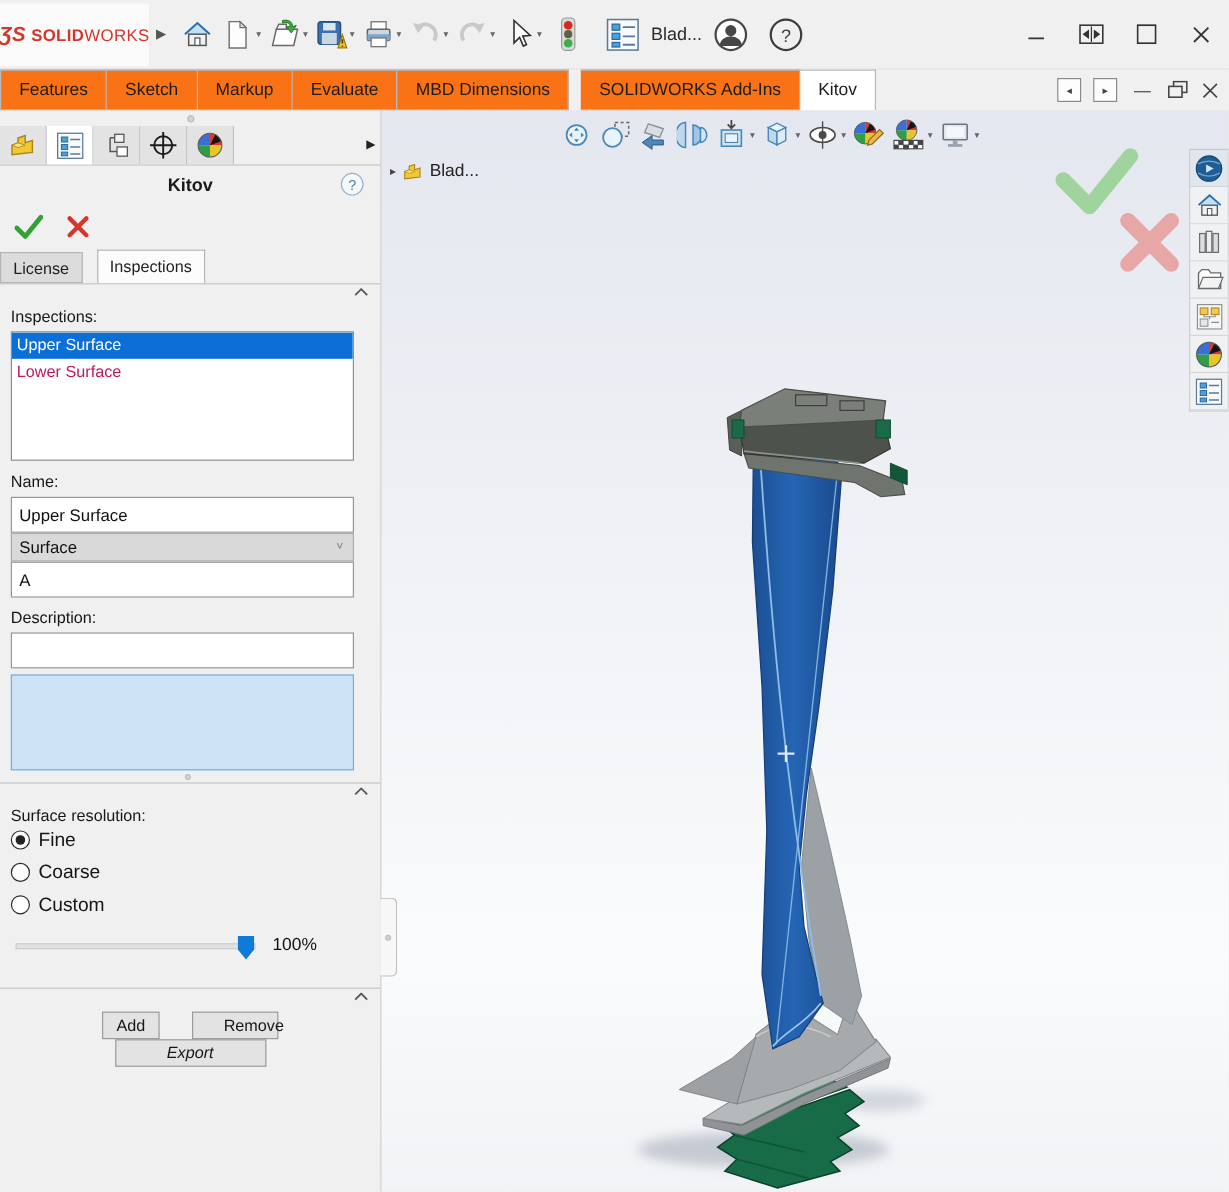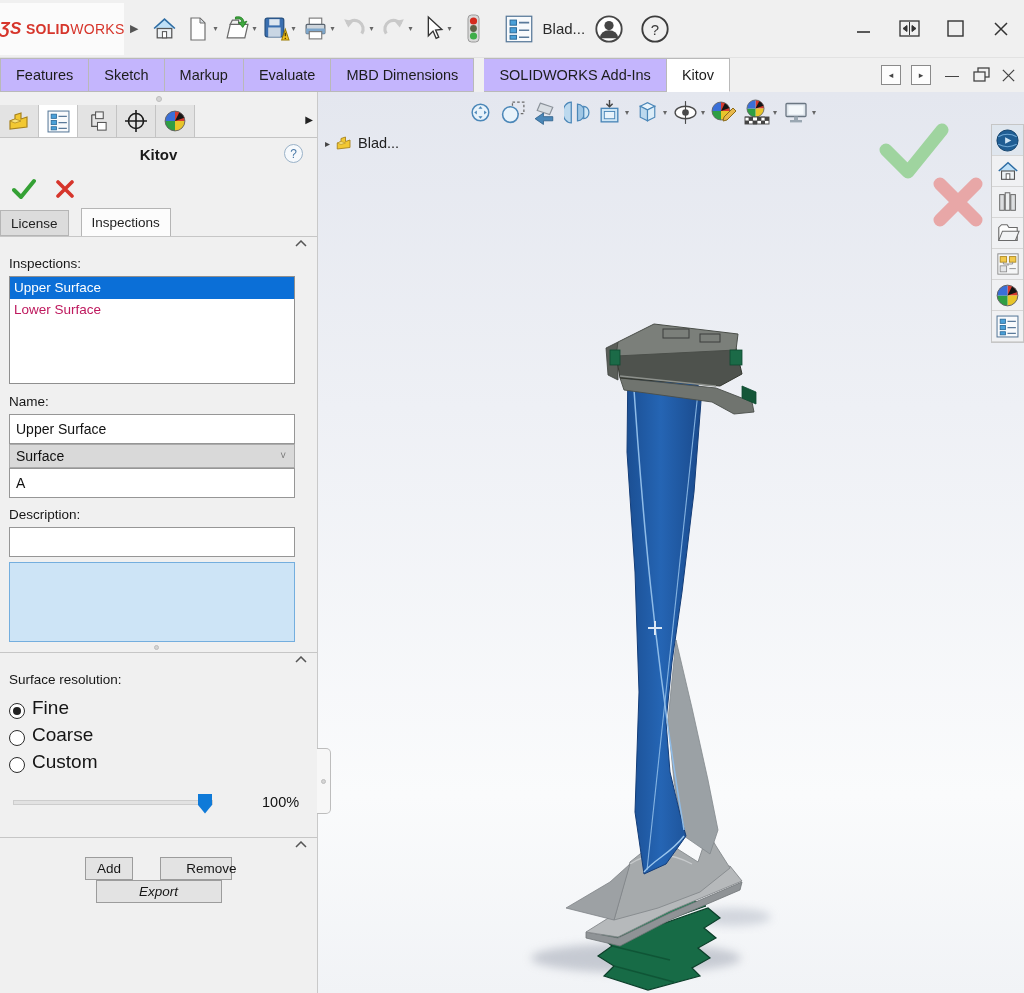--- a/index.html
+++ b/index.html
@@ -20,21 +20,21 @@
   .caret { font-size:8px; color:#666; }
   .tb-doc { font-size:15px; color:#2a2a2a; margin:0 6px; }
   .win-ctrls { margin-left:auto; display:flex; align-items:center; }
   .win-btn { width:46px; height:44px; display:flex; align-items:center; justify-content:center;
     font-size:17px; color:#333; }
   .spacer { width:10px; }
 
   
   #tabrow { position:absolute; left:0; top:58px; width:1024px; height:34px;
     background:#f0f0f0; display:flex; align-items:stretch; }
-  .rtab { background:#c4b5fd; border:1px solid #b9b9b9; border-left:none; padding:0 15px;
+  .rtab { background:#f97316; border:1px solid #b9b9b9; border-left:none; padding:0 15px;
     display:flex; align-items:center; font-size:14.5px; color:#1c1c1c; }
   .rtab:first-child { border-left:1px solid #b9b9b9; }
   .rtab.active { background:#ffffff; border-bottom-color:#ffffff; }
   .rtab-gap { width:10px; }
   .tabrow-ctrls { margin-left:auto; display:flex; align-items:center; gap:10px; padding-right:8px; }
   .mini-box { width:20px; height:20px; border:1px solid #8a8a8a; background:#fdfdfd;
     display:flex; align-items:center; justify-content:center; font-size:9px; color:#444; }
   .mini-glyph { font-size:14px; color:#444; width:22px; text-align:center; }
 
   
@@ -63,25 +63,25 @@
   .flabel { font-size:13.5px; color:#161616; margin:6px 0 5px 0; }
   .listbox { width:286px; height:108px; background:#fff; border:1px solid #8f8f8f; overflow:hidden; }
   .litem { height:22px; line-height:22px; padding-left:4px; font-size:13.5px; color:#be185d; }
   .litem.selected { background:#0b6fd7; color:#fff; }
   .tinput { width:286px; height:30px; border:1px solid #969696; background:#fff; font-size:14px;
     padding:0 6px; font-family:"Liberation Sans",sans-serif; color:#111; display:block; }
   .dropdown { width:286px; height:24px; background:#d9d9d9; border:1px solid #ababab;
     display:flex; align-items:center; padding:0 6px; font-size:14px; color:#111; position:relative; }
   .dropdown .dd-chev { position:absolute; right:8px; top:5px; color:#777; font-size:10px; }
   .bluebox { width:286px; height:80px; background:#cde4f6; border:1px solid #74aede; margin-top:5px; }
-  .radio-row { display:flex; align-items:flex-end; gap:7px; height:27px; font-size:19px; color:#151515; }
+  .radio-row { display:flex; align-items:flex-start; gap:7px; height:27px; font-size:16px; color:#151515; }
   .radio { width:16px; height:16px; border-radius:50%; border:1.6px solid #2c2c2c; background:#fff;
     display:flex; align-items:center; justify-content:center; }
   .radio.checked::after { content:""; width:8px; height:8px; border-radius:50%; background:#222; }
-  .slider-row { display:flex; align-items:center; margin-top:16px; height:26px;gap:35px; }
+  .slider-row { display:flex; align-items:center; margin-top:2px; height:26px; }
   .slider-track { position:relative; width:200px; height:5px; background:#e2e2e2;
     border:1px solid #cdcdcd; margin-left:4px; }
   .slider-thumb { position:absolute; left:184px; top:-7px; width:14px; height:20px; background:#0f7ad8;
     clip-path:polygon(0 0,100% 0,100% 58%,50% 100%,0 58%); }
   .slider-val { margin-left:14px; font-size:14.5px; color:#111; }
   .btnrow { display:flex; justify-content:center; gap:27px; margin-top:6px; }
   .pbtn { height:23px; background:#e3e3e3; border:1px solid #9c9c9c; font-size:13.5px;
     font-family:"Liberation Sans",sans-serif; color:#161616; display:flex; align-items:center; justify-content:center; }
   .pbtn.add { width:48px; } .pbtn.remove { width:72px;padding-left:31px; } .pbtn.export { width:126px; margin-top:0;font-style:italic; }
 

